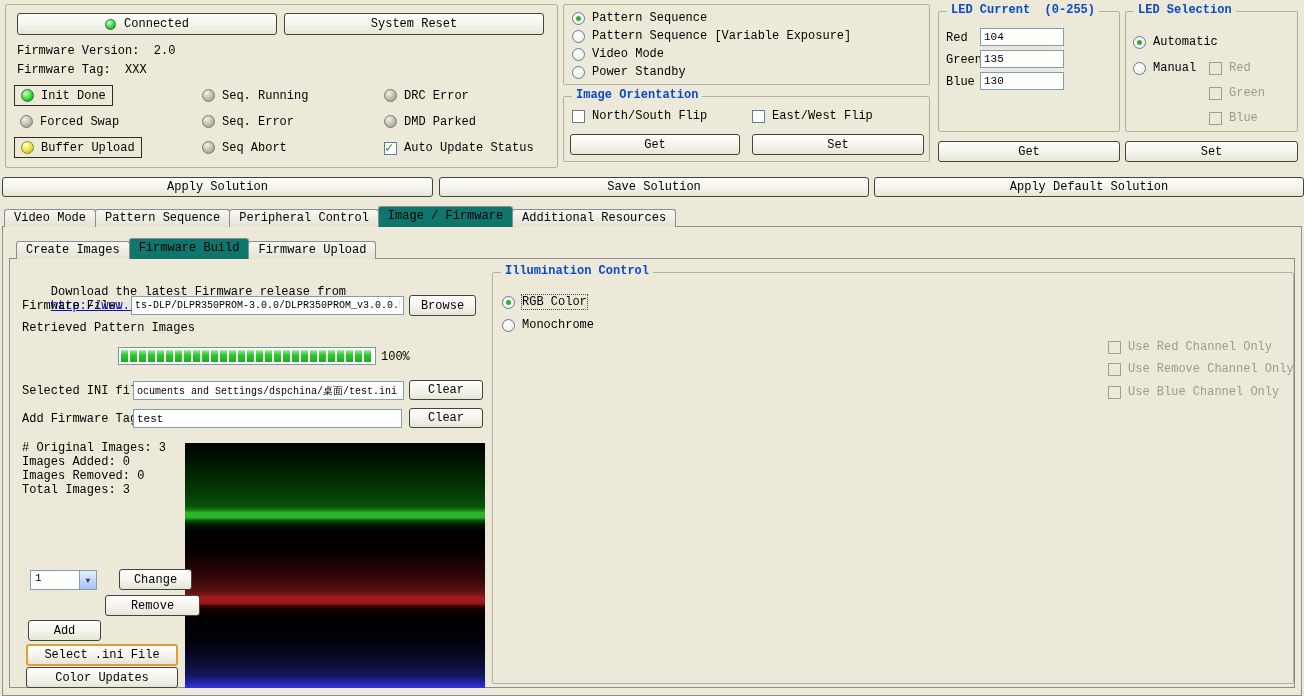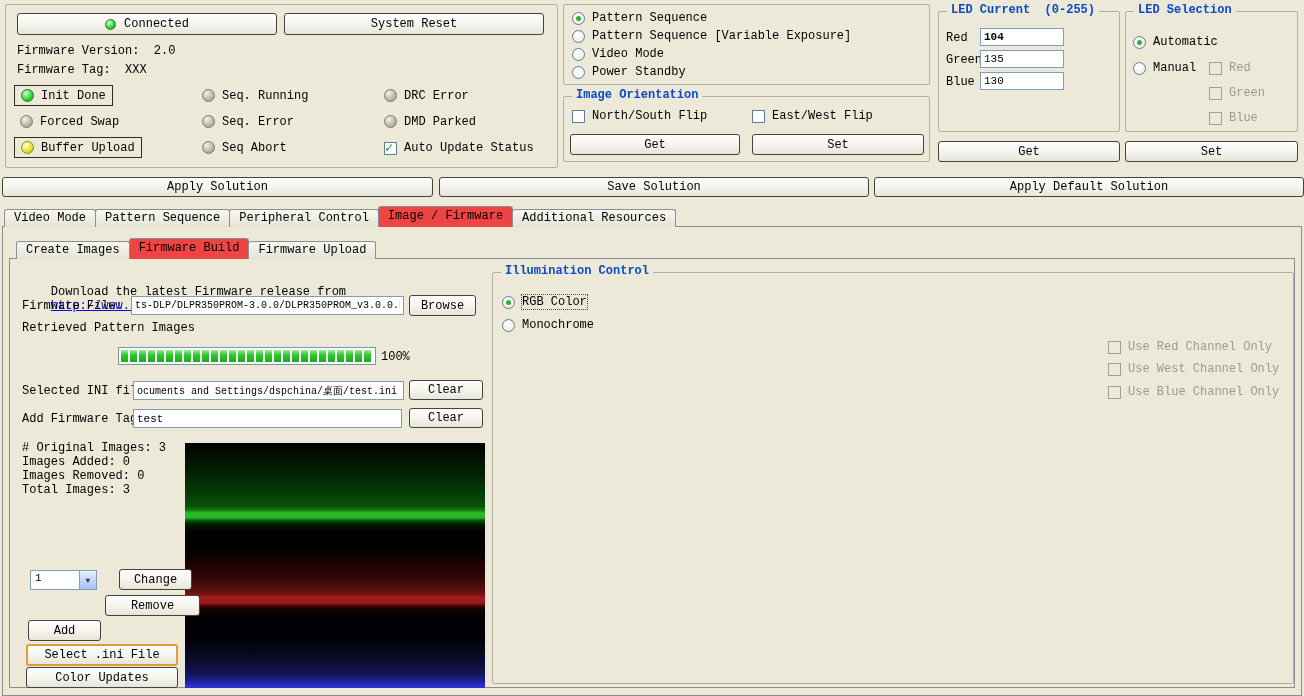--- a/index.html
+++ b/index.html
@@ -38,21 +38,21 @@
         background:radial-gradient(circle at 40% 35%, #ffffff, #e9e8e0); position:relative; flex:none; }
   .rb.sel::after { content:""; position:absolute; left:3px; top:3px; width:5px; height:5px; border-radius:50%; background:#33ad33; }
 
   .check-row { position:absolute; display:flex; align-items:center; gap:7px; height:18px; white-space:pre; }
   .dim { color:#9e9b8d; }
   .dotted { outline:1px dotted #4a4a44; }
 
   .tabbar { position:absolute; display:flex; align-items:flex-end; z-index:3; }
   .tab { height:18px; line-height:17px; padding:0 9px; background:linear-gradient(#f8f7f2,#e5e3d3);
          border:1px solid #8a8d93; border-bottom:none; border-radius:3px 3px 0 0; margin-right:-1px; white-space:pre; position:relative; }
-  .tab.active { height:21px; line-height:19px; background:#ef4444; z-index:4; }
+  .tab.active { height:21px; line-height:19px; background:#0f766e; z-index:4; }
 
   .pane { position:absolute; border:1px solid #8a8d93; background:#ECE9D8; }
 
   .progress { position:absolute; background:#fff; border:1px solid #7b98ab; padding:2px; }
   .progress .fill { width:100%; height:100%;
       background-image:repeating-linear-gradient(to right, rgba(255,255,255,0) 0 7px, #ffffff 7px 9px),
                        linear-gradient(to bottom,#9ef09e,#30c830 40%,#1daa1d); }
 
   .combo { position:absolute; background:#fff; border:1px solid #7F9DB9; display:flex; align-items:stretch; }
   .combo .val { flex:1; padding:1px 4px; font-size:11px; }
@@ -154,21 +154,21 @@
     <span class="cb"></span>
     <span>East/West Flip</span>
   </div>
   <button class="btn" style="left:570px;top:134px;width:170px;height:21px">Get</button>
   <button class="btn" style="left:752px;top:134px;width:172px;height:21px">Set</button>
 
   <div class="group" style="left:938px;top:11px;width:182px;height:121px">
     <span class="group-title">LED Current  (0-255)</span>
   </div>
   <div class="lbl" style="left:946px;top:31px">Red</div>
-  <input class="txt" style="left: 980px; top: 28px; width: 84px; height: 18px; font-weight: bold;" value="104">
+  <input class="txt" style="left: 980px; top: 28px; width: 84px; height: 18px;" value="104">
   <div class="lbl" style="left:946px;top:53px">Green</div>
   <input class="txt" style="left: 980px; top: 50px; width: 84px; height: 18px;" value="135">
   <div class="lbl" style="left:946px;top:75px">Blue</div>
   <input class="txt" style="left: 980px; top: 72px; width: 84px; height: 18px;" value="130">
   <button class="btn" style="left:938px;top:141px;width:182px;height:21px">Get</button>
 
   <div class="group" style="left:1125px;top:11px;width:173px;height:121px">
     <span class="group-title">LED Selection</span>
   </div>
   <div class="check-row" style="left:1133px;top:33px">
@@ -264,20 +264,20 @@
   <div class="check-row" style="left:502px;top:316px">
     <span class="rb"></span>
     <span>Monochrome</span>
   </div>
   <div class="check-row dim" style="left:1108px;top:338px">
     <span class="cb disabled"></span>
     <span>Use Red Channel Only</span>
   </div>
   <div class="check-row dim" style="left:1108px;top:360px">
     <span class="cb disabled"></span>
-    <span>Use West Channel Only</span>
+    <span>Use Remove Channel Only</span>
   </div>
   <div class="check-row dim" style="left:1108px;top:383px">
     <span class="cb disabled"></span>
     <span>Use Blue Channel Only</span>
   </div>
 
 </div>
 
 </body></html>

